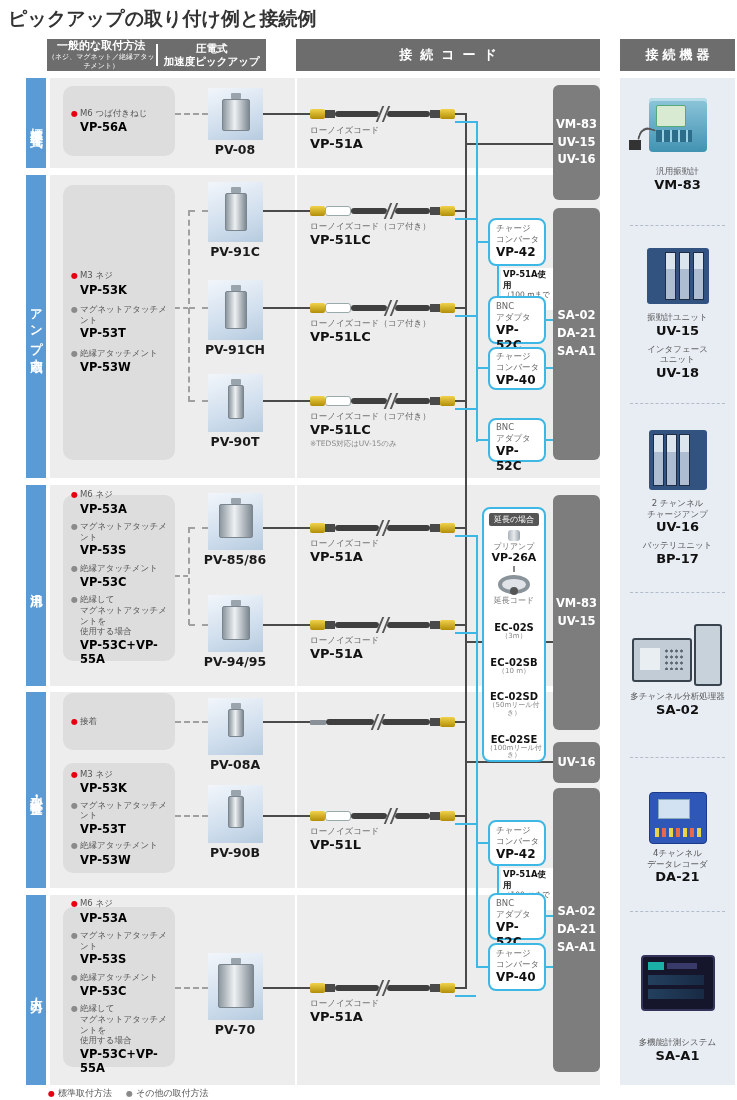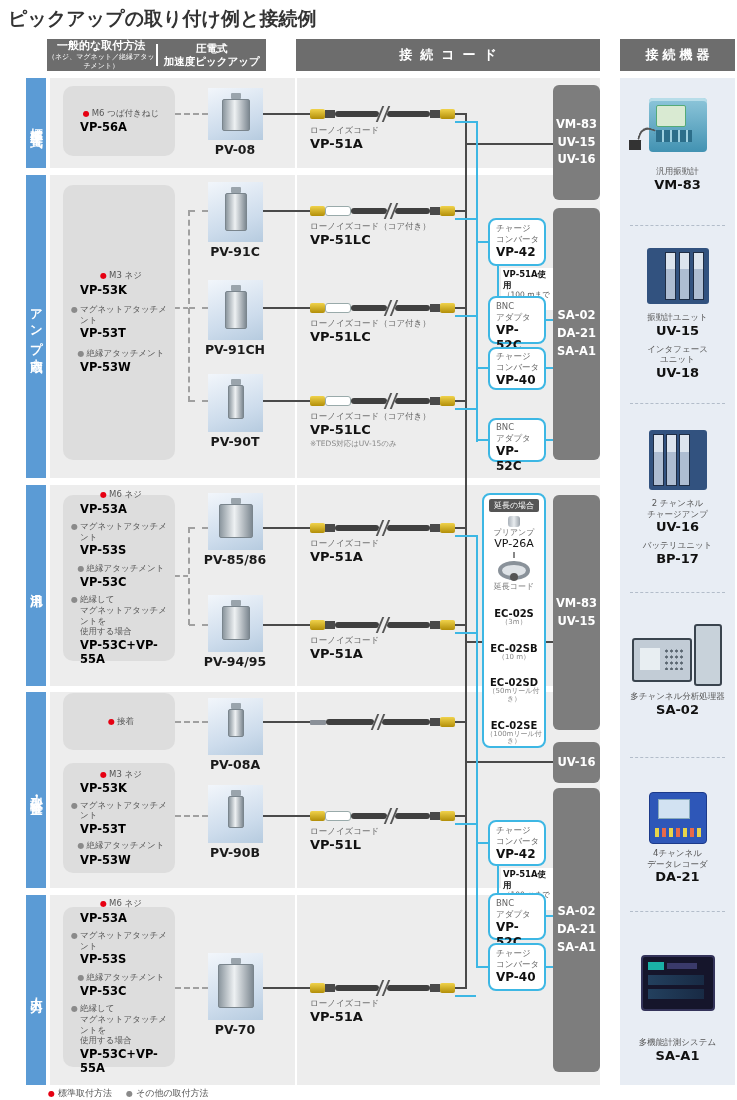--- a/index.html
+++ b/index.html
@@ -25,21 +25,21 @@
   .hl{position:absolute;height:2px;background:#4a4a4a;z-index:2;}
   .vl{position:absolute;width:2px;background:#4a4a4a;z-index:2;}
   .hlb{position:absolute;height:2px;background:#3db7e4;z-index:2;}
   .vlb{position:absolute;width:2px;background:#3db7e4;z-index:2;}
   .hdash{position:absolute;height:0;border-top:2px dashed #a0a0a0;z-index:2;}
   .vdash{position:absolute;width:0;border-left:2px dashed #a0a0a0;z-index:2;}
   
   .mbox{position:absolute;left:63px;width:112px;background:#dddddd;border-radius:10px;z-index:3;
         display:flex;flex-direction:column;justify-content:center;gap:7px;padding:6px 4px 6px 8px;box-sizing:border-box;}
   .mi{font-size:8.5px;color:#555;line-height:1.25;}
-  .ml{display:flex;align-items:flex-start;gap:2px;justify-content:center;}
+  .ml{display:flex;align-items:flex-start;gap:2px;}
   .dt::before{content:"●";font-size:8px;line-height:1.3;}
   .dt.r::before{color:#e60012;}
   .dt.g::before{color:#8a8a8a;}
   .lbl{white-space:pre-line;}
   .mm{display:block;margin-left:9px;font-size:11.5px;color:#000;margin-top:1px;}
   
   .pk{position:absolute;left:208px;width:55px;background:linear-gradient(160deg,#f2f6fb,#cddcec 65%,#b6cbdf);z-index:3;}
   .std{width:10px;height:6px;background:#9aa4ac;margin:5px auto 0;border-radius:1px;}
   .cyl{width:26px;background:linear-gradient(90deg,#8c979f,#eef1f3 45%,#7e8992);border:1px solid #7a858d;border-radius:2px;margin:0 auto;}
   .plabel{position:absolute;left:190px;width:90px;text-align:center;font-weight:bold;font-size:12.5px;color:#1a1a1a;z-index:4;}
@@ -55,26 +55,26 @@
   .clabel b{display:block;font-size:13px;color:#111;margin-top:1px;}
   .cnote{font-size:7.5px;color:#888;margin-top:1px;}
   
   .adp{position:absolute;left:488px;width:58px;background:#fff;border:2px solid #3db7e4;border-radius:8px;
        box-sizing:border-box;padding:3px 2px 2px 6px;font-size:8.5px;color:#666;line-height:1.25;z-index:3;}
   .adp b{display:block;font-size:12px;color:#111;margin-top:1px;}
   .anote{position:absolute;left:501px;width:48px;background:#fff;font-size:7.5px;color:#555;z-index:3;line-height:1.25;padding:1px 2px;}
   .anote b{font-size:8.5px;color:#111;}
   .anote .nr{white-space:pre-line;}
   
-  .ext{position:absolute;left:482px;top:493px;width:64px;height:255px;background:#fff;border:2px solid #3db7e4;border-radius:8px;
+  .ext{position:absolute;left:482px;top:507px;width:64px;height:255px;background:#fff;border:2px solid #3db7e4;border-radius:8px;
        box-sizing:border-box;z-index:3;display:flex;flex-direction:column;align-items:center;padding-top:4px;}
   .chip{background:#555;color:#fff;font-size:8px;padding:1px 5px;border-radius:2px;}
   .pre{width:12px;height:22px;background:linear-gradient(90deg,#aab2ba,#e8ecef 50%,#9aa2aa);border-radius:3px;margin:4px auto 1px;}
   .exn{font-size:8px;color:#777;text-align:center;line-height:1.2;}
-  .exm{font-size:11px;font-weight:normal;color:#111;text-align:center;}
+  .exm{font-size:11px;font-weight:bold;color:#111;text-align:center;}
   .exdash{height:12px;border-left:2px dashed #888;width:0;margin:2px auto;}
   .reel{width:32px;height:32px;border-radius:50%;border:4px solid #8a929a;background:#dfe3e7;margin:1px auto 2px;position:relative;box-sizing:border-box;}
   .reel::after{content:"";position:absolute;left:8px;top:8px;width:8px;height:8px;background:#555;border-radius:50%;}
   .ecm{font-size:10px;font-weight:bold;color:#111;text-align:center;line-height:1.1;margin-top:16px;}
   .ecl{font-size:7px;color:#888;text-align:center;line-height:1.1;}
   
   .tbox{position:absolute;left:553px;width:47px;background:#7d7d7d;border-radius:6px;color:#fff;font-weight:bold;
         font-size:11.5px;display:flex;align-items:center;justify-content:center;text-align:center;
         white-space:pre-line;line-height:1.55;z-index:3;}
   

